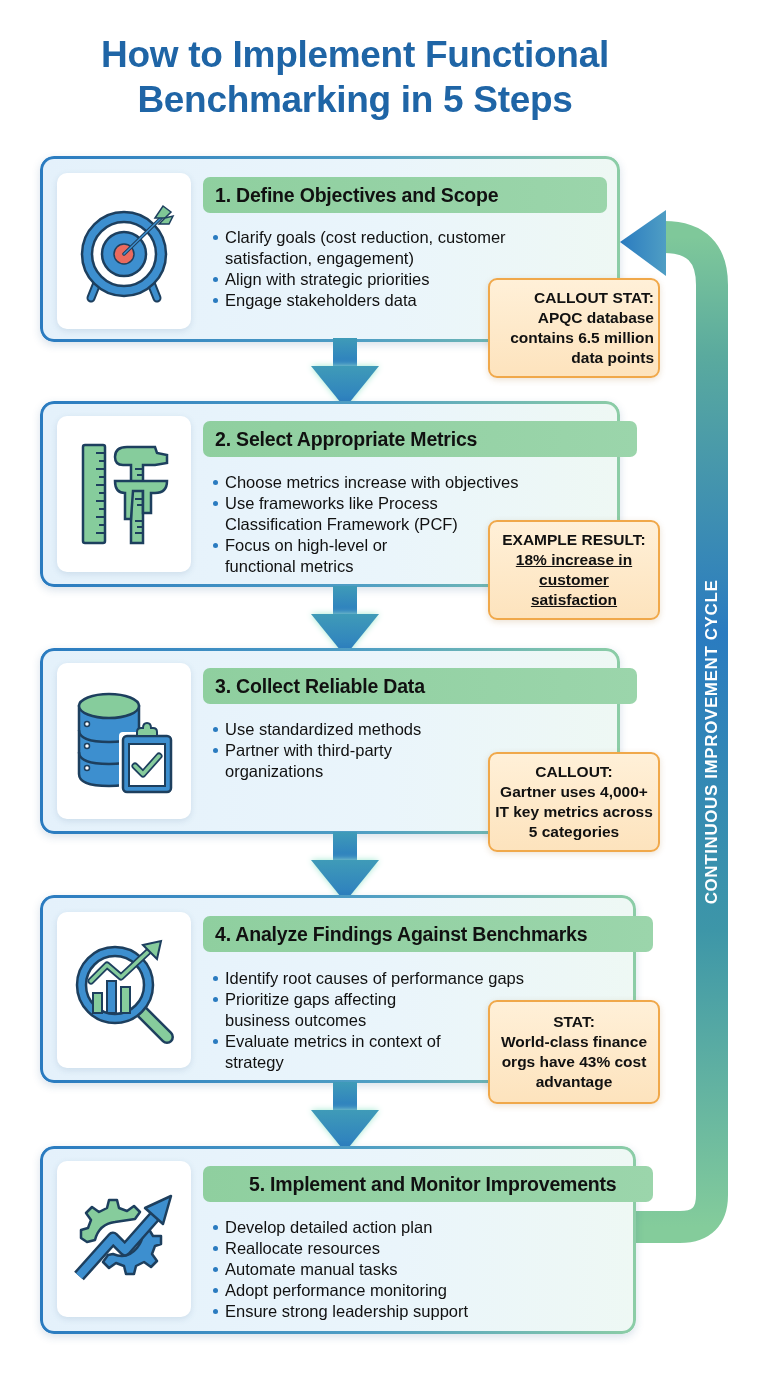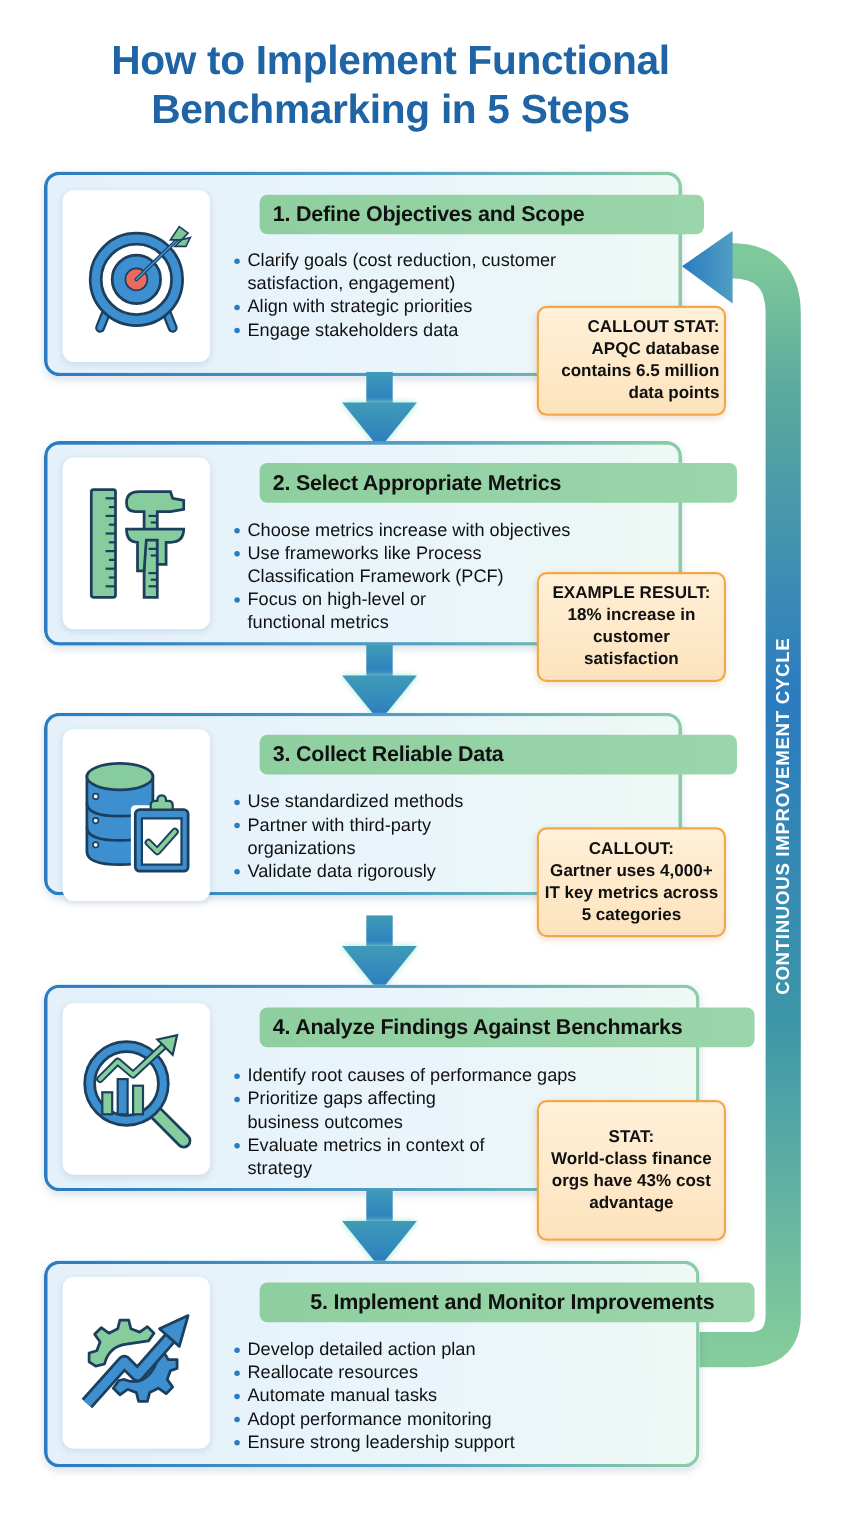--- a/index.html
+++ b/index.html
@@ -37,21 +37,20 @@
   }
   .icon-tile svg { width: 110px; height: 110px; }
 
   .step-heading {
     position: absolute; left: 160px; height: 36px;
     background: linear-gradient(90deg, #8fcf9f 0%, #9bd5ab 100%);
     border-radius: 7px;
     font-weight: bold; font-size: 19.5px; line-height: 36px;
     padding-left: 12px; color: #111;
     letter-spacing: -0.2px;
-    margin-left: 33px;
   }
 
   .bullets {
     position: absolute; left: 168px; list-style: none;
     font-size: 16.5px; line-height: 21px; color: #111;
   }
   .bullets li { position: relative; padding-left: 14px; }
   .bullets li::before {
     content: ""; position: absolute; left: 2px; top: 8px;
     width: 5px; height: 5px; border-radius: 50%; background: #2a7bc0;
@@ -181,29 +180,29 @@
   </div>
   <div class="step-heading" style="top:17px; width:434px;">2. Select Appropriate Metrics</div>
   <ul class="bullets" style="top:68px; width:340px;">
     <li>Choose metrics increase with objectives</li>
     <li style="width:250px;">Use frameworks like Process Classification Framework (PCF)</li>
     <li style="width:180px;">Focus on high-level or functional metrics</li>
   </ul>
 </div>
 <div class="callout" style="left:488px; top:520px; height:100px;">
   <div>EXAMPLE RESULT:</div>
-  <div style="padding:0 18px;">18% increase in customer satisfaction</div>
+  <div style="padding:0 18px;text-decoration:underline;">18% increase in customer satisfaction</div>
 </div>
 
 <svg class="down-arrow" style="top:586px;" viewBox="0 0 80 72">
   <rect x="28" y="0" width="24" height="30" fill="url(#da)"></rect>
   <path d="M6 28 L74 28 L40 70 Z" fill="url(#da)" style="filter: drop-shadow(0 0 3px #9fe8d0);"></path>
 </svg>
 
-<div class="card" style="top:648px; height:166px;">
+<div class="card" style="top:648px; height:186px;">
   <div class="card-border"></div>
   <div class="icon-tile" style="top:12px;">
     <svg viewBox="0 0 110 110">
       <path d="M10 20 L10 88 Q10 100 40 100 Q70 100 70 88 L70 20 Z" fill="#3d8fcf" stroke="#1d3f5e" stroke-width="2.5"></path>
       <path d="M10 44 Q10 56 40 56 Q70 56 70 44" fill="none" stroke="#1d3f5e" stroke-width="2.5"></path>
       <path d="M10 66 Q10 78 40 78 Q70 78 70 66" fill="none" stroke="#1d3f5e" stroke-width="2.5"></path>
       <ellipse cx="40" cy="20" rx="30" ry="12" fill="#86cc9c" stroke="#1d3f5e" stroke-width="2.5"></ellipse>
       <circle cx="18" cy="38" r="2.5" fill="#fff" stroke="#1d3f5e" stroke-width="1.5"></circle>
       <circle cx="18" cy="60" r="2.5" fill="#fff" stroke="#1d3f5e" stroke-width="1.5"></circle>
       <circle cx="18" cy="82" r="2.5" fill="#fff" stroke="#1d3f5e" stroke-width="1.5"></circle>
@@ -212,21 +211,20 @@
       <rect x="60" y="58" width="36" height="42" fill="#ffffff" stroke="#1d3f5e" stroke-width="2"></rect>
       <path d="M68 50 L68 46 Q68 42 72 42 L74 42 Q74 37 78 37 Q82 37 82 42 L84 42 Q88 42 88 46 L88 50 Z" fill="#86cc9c" stroke="#1d3f5e" stroke-width="2"></path>
       <path d="M66 80 L74 88 L90 70" fill="none" stroke="#1d3f5e" stroke-width="7" stroke-linecap="round" stroke-linejoin="round"></path>
       <path d="M66 80 L74 88 L90 70" fill="none" stroke="#86cc9c" stroke-width="3.5" stroke-linecap="round" stroke-linejoin="round"></path>
     </svg>
   </div>
   <div class="step-heading" style="top:17px; width:434px;">3. Collect Reliable Data</div>
   <ul class="bullets" style="top:68px; width:300px;">
     <li>Use standardized methods</li>
     <li style="width:200px;">Partner with third-party organizations</li>
-    <li>Validate data rigorously</li>
   </ul>
 </div>
 <div class="callout" style="left:488px; top:752px; height:100px;">
   <div>CALLOUT:</div>
   <div>Gartner uses 4,000+ IT key metrics across 5 categories</div>
 </div>
 
 <svg class="down-arrow" style="top:832px;" viewBox="0 0 80 72">
   <rect x="28" y="0" width="24" height="30" fill="url(#da)"></rect>
   <path d="M6 28 L74 28 L40 70 Z" fill="url(#da)" style="filter: drop-shadow(0 0 3px #9fe8d0);"></path>
@@ -248,21 +246,21 @@
       <path d="M74 10 L92 6 L88 24 Z" fill="#86cc9c" stroke="#1d3f5e" stroke-width="2"></path>
     </svg>
   </div>
   <div class="step-heading" style="top:18px; width:450px;">4. Analyze Findings Against Benchmarks</div>
   <ul class="bullets" style="top:70px; width:360px;">
     <li>Identify root causes of performance gaps</li>
     <li style="width:200px;">Prioritize gaps affecting business outcomes</li>
     <li style="width:230px;">Evaluate metrics in context of strategy</li>
   </ul>
 </div>
-<div class="callout" style="left:488px; top:1000px; height:128px;">
+<div class="callout" style="left:488px; top:1000px; height:104px;">
   <div>STAT:</div>
   <div style="padding:0 6px;">World-class finance orgs have 43% cost advantage</div>
 </div>
 
 <svg class="down-arrow" style="top:1082px;" viewBox="0 0 80 72">
   <rect x="28" y="0" width="24" height="30" fill="url(#da)"></rect>
   <path d="M6 28 L74 28 L40 70 Z" fill="url(#da)" style="filter: drop-shadow(0 0 3px #9fe8d0);"></path>
 </svg>
 
 <div class="card" style="top:1146px; height:188px; width:596px;">

